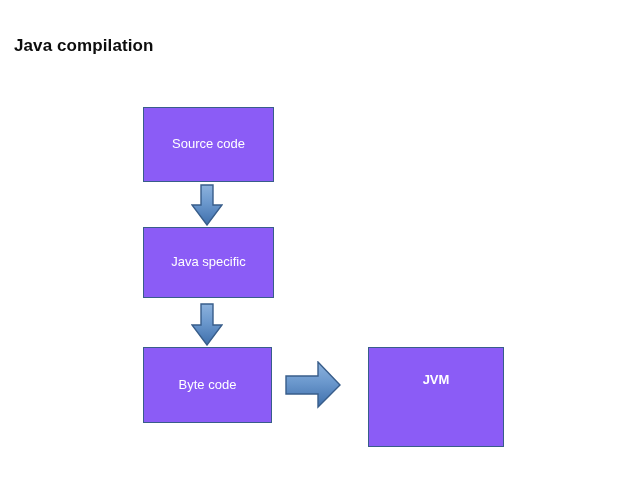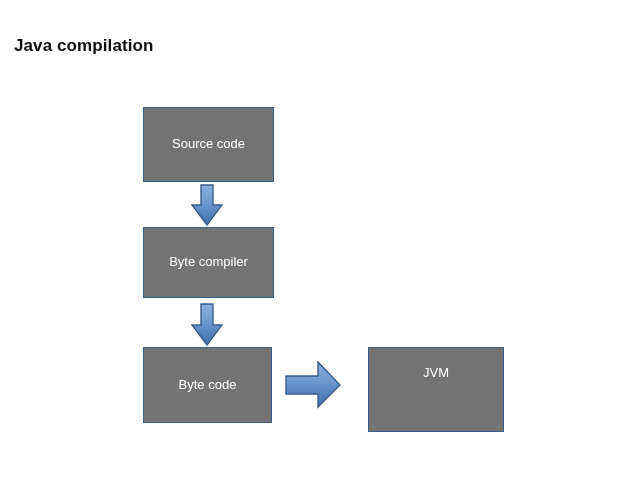--- a/index.html
+++ b/index.html
@@ -33,39 +33,39 @@
     font-weight: bold;
     color: #0d0d0d;
     letter-spacing: 0.1px;
     white-space: nowrap;
   }
 
   
   .proc-box {
     position: absolute;
     box-sizing: border-box;
-    background: #737373;
+    background: #8b5cf6;
     border: 1.5px solid #385d8a;
     display: flex;
     align-items: center;
     text-align: center;
     color: #ffffff;
     font-size: 13px;
     line-height: 1.26;
     padding: 2px 6px;
   }
   .proc-box span {
     display: block;
     width: 100%;
   }
 
   #box-source   { left: 143px; top: 95px;  width: 131px; height: 75px; }
   #box-compiler { left: 143px; top: 215px; width: 131px; height: 71px; }
   #box-bytecode { left: 143px; top: 335px; width: 129px; height: 76px; }
-  #box-jvm      { left: 368px; top: 335px; width: 136px; height: 85px; }
+  #box-jvm      { left: 368px; top: 335px; width: 136px; height: 100px; font-weight: bold; }
 
   
   .arrow {
     position: absolute;
     display: block;
   }
   #arrow-source-to-compiler { left: 191px; top: 172px; width: 32px; height: 42px; }
   #arrow-compiler-to-bytecode { left: 191px; top: 291px; width: 32px; height: 43px; }
   #arrow-bytecode-to-jvm { left: 285px; top: 349px; width: 56px; height: 48px; }
 </style>
@@ -85,21 +85,21 @@
       <linearGradient id="gradDown1" x1="0" y1="0" x2="0" y2="1">
         <stop offset="0%" stop-color="#8cb2dd"></stop>
         <stop offset="45%" stop-color="#6b98cd"></stop>
         <stop offset="100%" stop-color="#3f6fab"></stop>
       </linearGradient>
     </defs>
     <polygon points="10,1 22,1 22,21 31,21 16,41 1,21 10,21" fill="url(#gradDown1)" stroke="#385d8a" stroke-width="1.4" stroke-linejoin="miter"></polygon>
   </svg>
 
   <div class="proc-box" id="box-compiler">
-    <span>Byte compiler</span>
+    <span>Java specific</span>
   </div>
 
   <svg class="arrow" id="arrow-compiler-to-bytecode" viewBox="0 0 32 43" preserveAspectRatio="none">
     <defs>
       <linearGradient id="gradDown2" x1="0" y1="0" x2="0" y2="1">
         <stop offset="0%" stop-color="#8cb2dd"></stop>
         <stop offset="45%" stop-color="#6b98cd"></stop>
         <stop offset="100%" stop-color="#3f6fab"></stop>
       </linearGradient>
     </defs>

